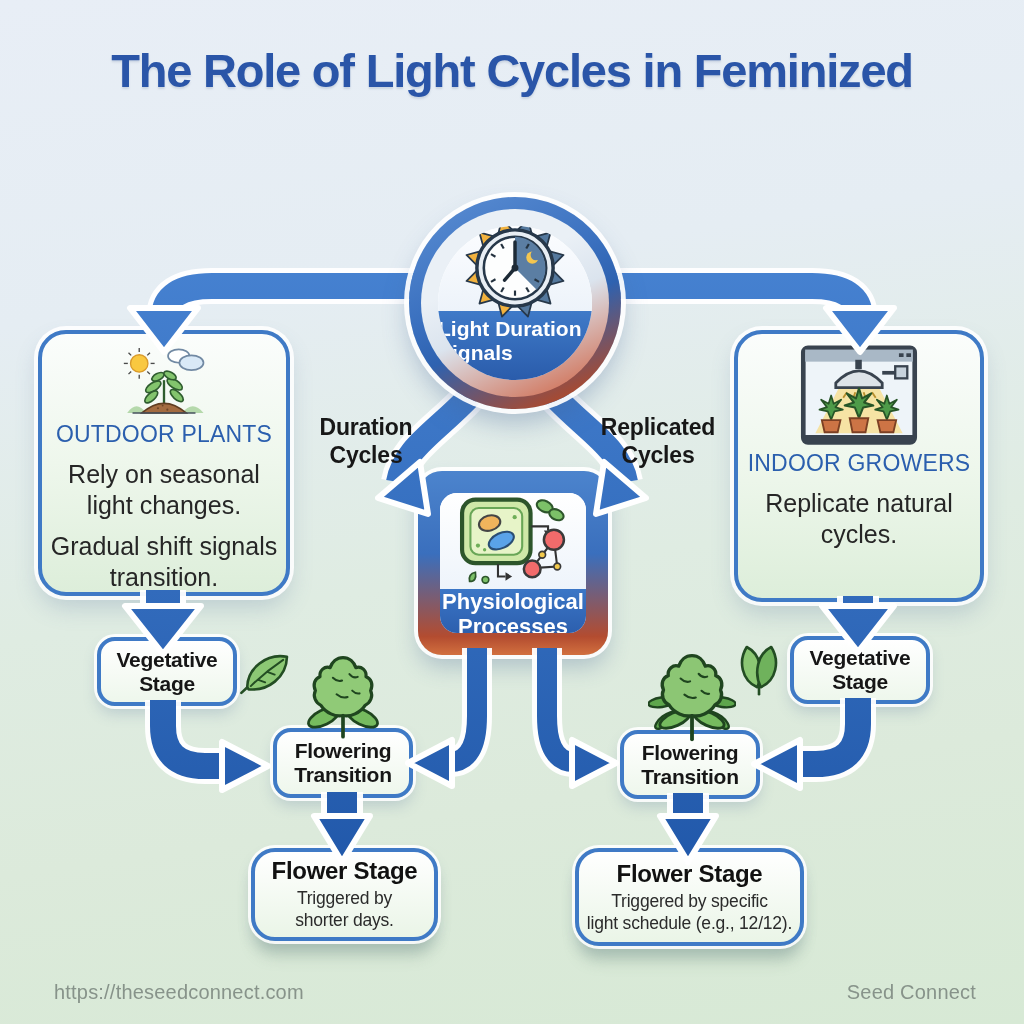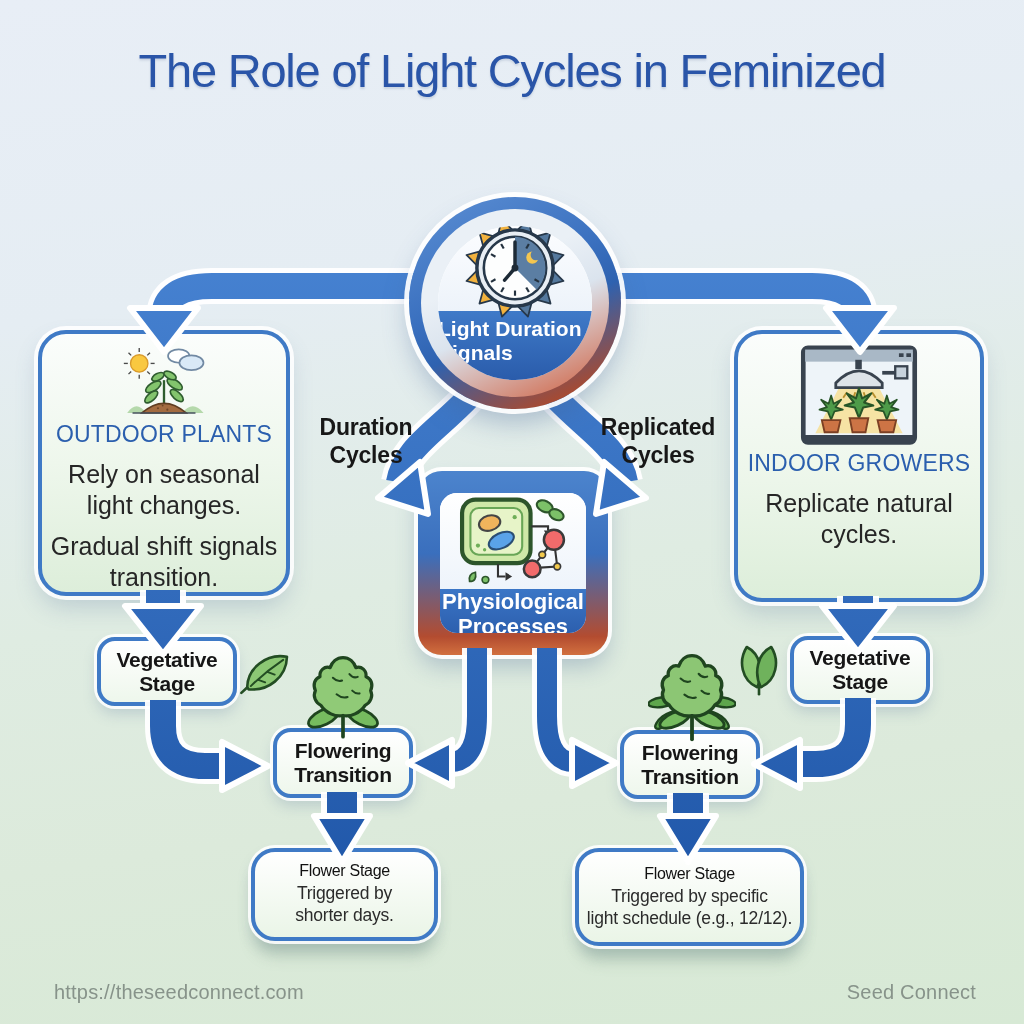--- a/index.html
+++ b/index.html
@@ -6,21 +6,21 @@
   html,body { background:#ffffff; font-family:"Liberation Sans", sans-serif; }
   #canvas {
     position:relative; width:1024px; height:1024px; overflow:hidden;
     background:linear-gradient(172deg,#e8eef6 0%, #e5edf3 28%, #dfecE2 55%, #dceadb 75%, #d7e9d5 100%);
   }
   .nowrap { white-space:nowrap; }
 
   
   .title {
     position:absolute; top:44px; left:40px; right:40px; z-index:3;
-    text-align:center; font-weight:normal; color:#2a55a8;
+    text-align:center; font-weight:bold; color:#2a55a8;
     font-size:47px; line-height:1.13; letter-spacing:-1.2px;
     text-shadow:0 2px 2px rgba(120,140,170,.25);
   }
 
   
   svg.arrows { position:absolute; inset:0; z-index:2; pointer-events:none; }
   .o { stroke:#ffffff; fill:none; stroke-linecap:butt; stroke-linejoin:round; opacity:.95; }
   .a { stroke:url(#agrad); fill:none; stroke-linecap:butt; stroke-linejoin:round; }
   .h { fill:url(#agrad); stroke:#ffffff; stroke-width:6; stroke-linejoin:round; }
 
@@ -48,21 +48,21 @@
   }
 
   .flowerbox {
     position:absolute; z-index:1;
     border:4px solid #3f7ac6; border-radius:24px;
     background:linear-gradient(180deg,#ffffff 0%, #eaf5e7 100%);
     box-shadow:0 0 0 3px rgba(255,255,255,.88), 0 18px 16px -4px rgba(110,140,120,.32), 0 8px 14px rgba(90,120,160,.22);
     display:flex; flex-direction:column; align-items:center; justify-content:center;
     text-align:center;
   }
-  .flowerbox .ftitle { font-size:16px; font-weight:normal; color:#111; letter-spacing:-.3px; }
+  .flowerbox .ftitle { font-size:24px; font-weight:bold; color:#111; letter-spacing:-.3px; }
   .flowerbox .fdesc { font-size:17.5px; color:#2b2b2b; line-height:1.25; margin-top:3px; letter-spacing:-.2px; }
 
   
   .circle-outer {
     position:absolute; left:409px; top:197px; width:212px; height:212px; z-index:4;
     border-radius:50%;
     background:linear-gradient(155deg,#5c8fd4 0%, #3a70bf 42%, #2e62b0 58%, #a84a30 88%, #d2703f 100%);
     box-shadow:0 0 0 5px rgba(255,255,255,.92), 0 14px 26px rgba(70,100,150,.35);
   }
   .circle-mid { position:absolute; inset:12px; border-radius:50%;

